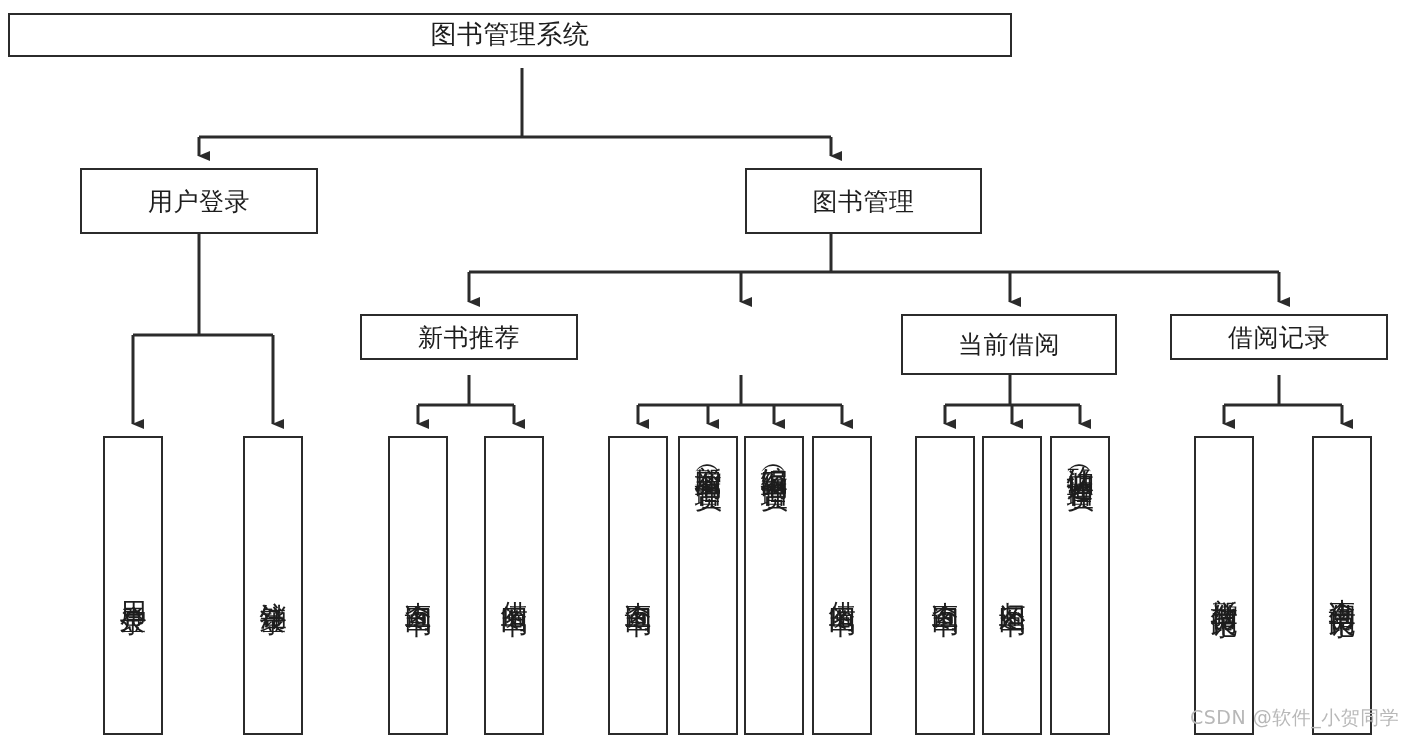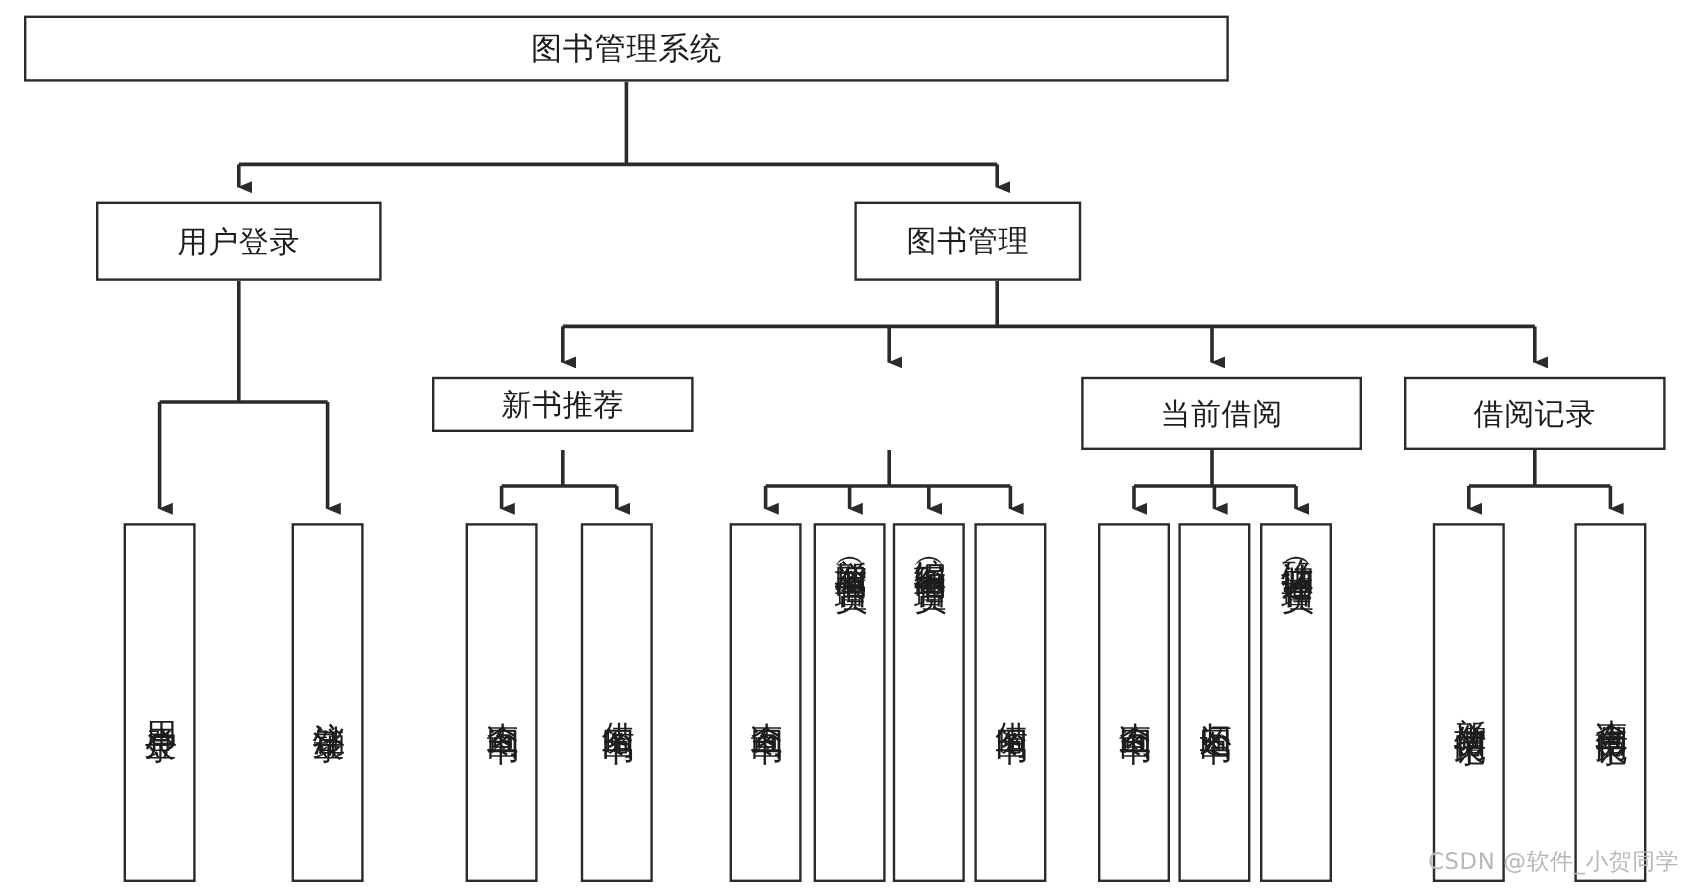--- a/index.html
+++ b/index.html
@@ -123,38 +123,38 @@
       <path d="M1012,405 L1012,424" marker-end="url(#arw)"></path>
       <path d="M1080,405 L1080,424" marker-end="url(#arw)"></path>
 
       <path d="M1279,375 L1279,405"></path>
       <path d="M1224,405 L1342,405"></path>
       <path d="M1224,405 L1224,424" marker-end="url(#arw)"></path>
       <path d="M1342,405 L1342,424" marker-end="url(#arw)"></path>
     </g>
   </svg>
 
-  <div class="node h root" style="left:20px; top:13px; width:1004px; height:55px;font-family:Liberation Serif, serif;">
+  <div class="node h root" style="left:8px; top:13px; width:1004px; height:44px;font-family:Liberation Serif, serif;">
     <span class="lbl">图书管理系统</span>
   </div>
 
   <div class="node h" style="left:80px; top:168px; width:238px; height:66px;">
     <span class="lbl">用户登录</span>
   </div>
-  <div class="node h" style="left:712px; top:168px; width:189px; height:66px;font-family:Liberation Serif, serif;">
+  <div class="node h" style="left:745px; top:168px; width:237px; height:66px;">
     <span class="lbl">图书管理</span>
   </div>
 
   <div class="node h" style="left:360px; top:314px; width:218px; height:46px;">
     <span class="lbl">新书推荐</span>
   </div>
-  <div class="node h" style="left:901px; top:314px; width:234px; height:61px;">
+  <div class="node h" style="left:901px; top:314px; width:216px; height:61px;">
     <span class="lbl">当前借阅</span>
   </div>
-  <div class="node h" style="left:1170px; top:314px; width:218px; height:61px;">
+  <div class="node h" style="left:1170px; top:314px; width:218px; height:46px;">
     <span class="lbl">借阅记录</span>
   </div>
 
   <div class="node v mid" style="left:103px; top:436px; width:60px; height:299px;">
     <span class="lbl">用户登录</span>
   </div>
   <div class="node v mid" style="left:243px; top:436px; width:60px; height:299px;">
     <span class="lbl">注销登录</span>
   </div>
   <div class="node v mid" style="left:388px; top:436px; width:60px; height:299px;">

